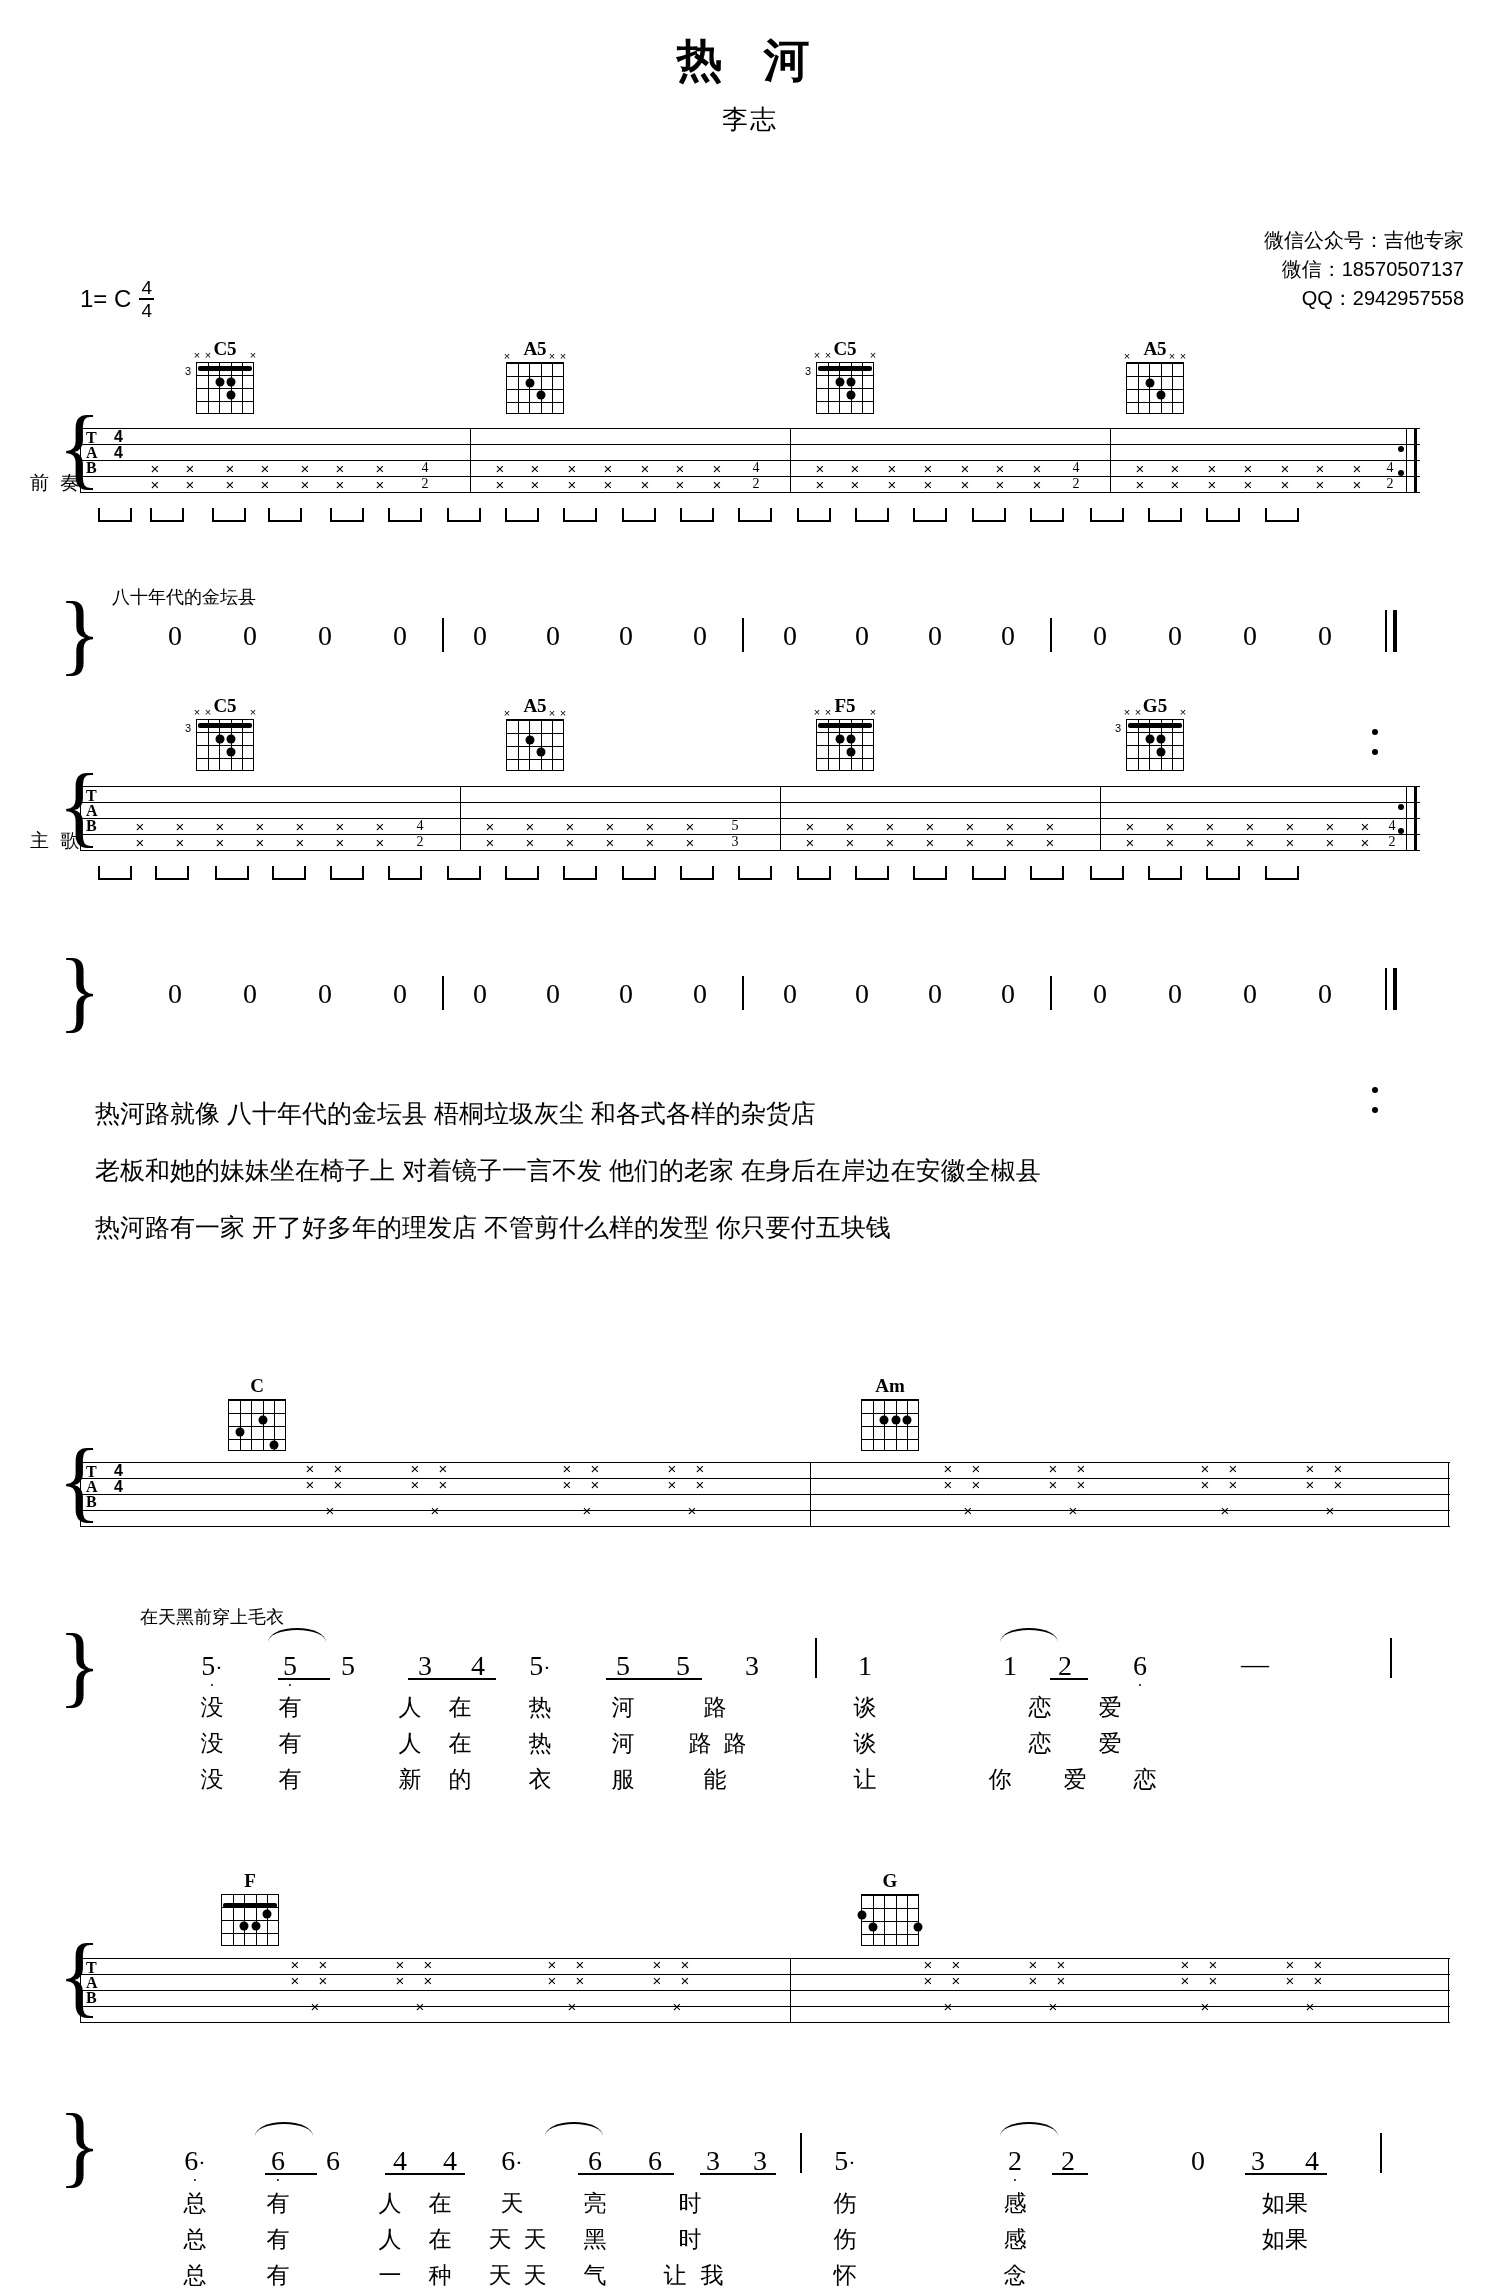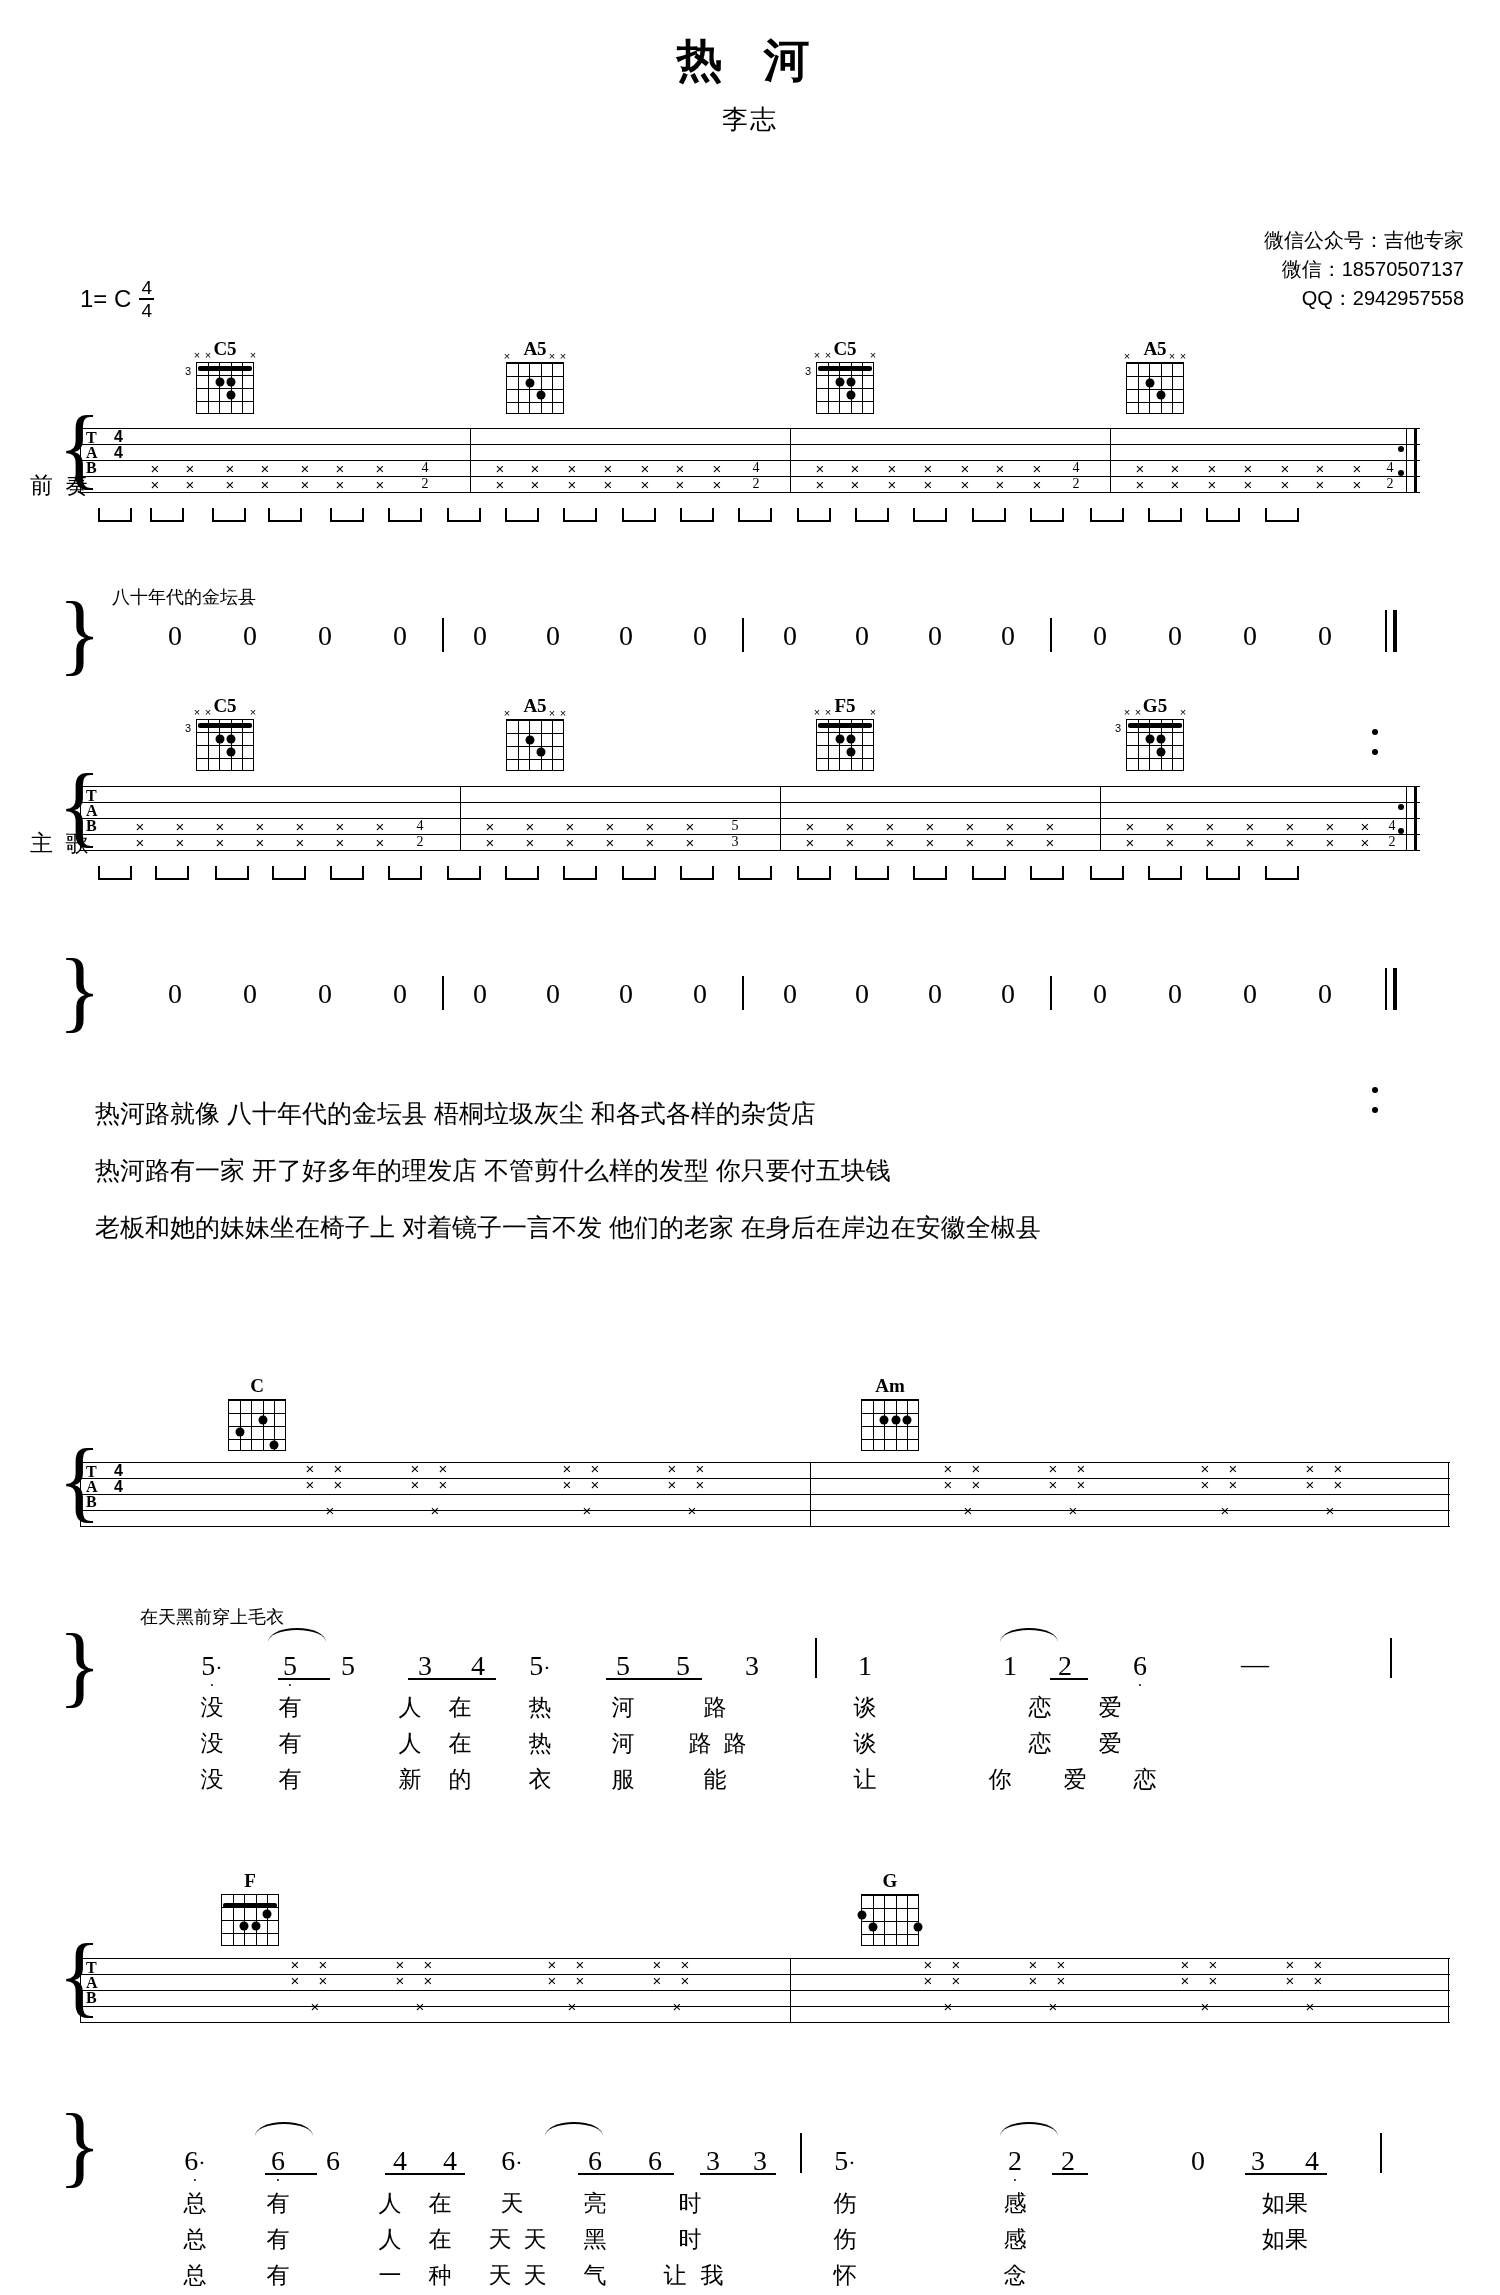--- a/index.html
+++ b/index.html
@@ -31,21 +31,21 @@
   .keysig {
     position:absolute; left:80px; top:248px;
     font-size:24px; display:flex; align-items:center; gap:8px;
   }
   .frac { display:inline-block; text-align:center; line-height:1; font-size:19px; }
   .frac .num { display:block; border-bottom:2px solid #000; padding:0 2px 1px; }
   .frac .den { display:block; padding:1px 2px 0; }
 
   
   .sec-label {
-    position:absolute; font-size:23px; letter-spacing:3px;
+    position:absolute; font-size:19px; letter-spacing:3px;
   }
 
   
   .chordbox { position:absolute; width:70px; }
   .chordbox .cname {
     text-align:center; font-size:19px; font-weight:bold; margin-bottom:2px;
     font-family:"Liberation Serif", serif;
   }
   .grid {
     position:relative; width:58px; height:52px; margin:0 auto;
@@ -567,22 +567,22 @@
     <div class="repeat-dots">
       <div class="d" style="left:1372px; top:950px;"></div>
       <div class="d" style="left:1372px; top:970px;"></div>
     </div>
     <div class="vbar" style="left:1385px; top:938px; height:42px;"></div>
     <div class="vbar" style="left:1393px; top:938px; height:42px; width:4px;"></div>
   </div>
 
   <div class="lyrics">
     <div>热河路就像 八十年代的金坛县 梧桐垃圾灰尘 和各式各样的杂货店</div>
+    <div>老板和她的妹妹坐在椅子上 对着镜子一言不发 他们的老家 在身后在岸边在安徽全椒县</div>
     <div>热河路有一家 开了好多年的理发店 不管剪什么样的发型 你只要付五块钱</div>
-    <div>老板和她的妹妹坐在椅子上 对着镜子一言不发 他们的老家 在身后在岸边在安徽全椒县</div>
   </div>
 
   <div class="chordbox" style="left:222px; top:1345px;">
     <div class="cname">C</div>
     <div class="grid">
       <div class="v" style="left:11px"></div>
         <div class="v" style="left:22px"></div>
       <div class="v" style="left:34px"></div>
         <div class="v" style="left:45px"></div>
       <div class="h" style="top:12px"></div>

